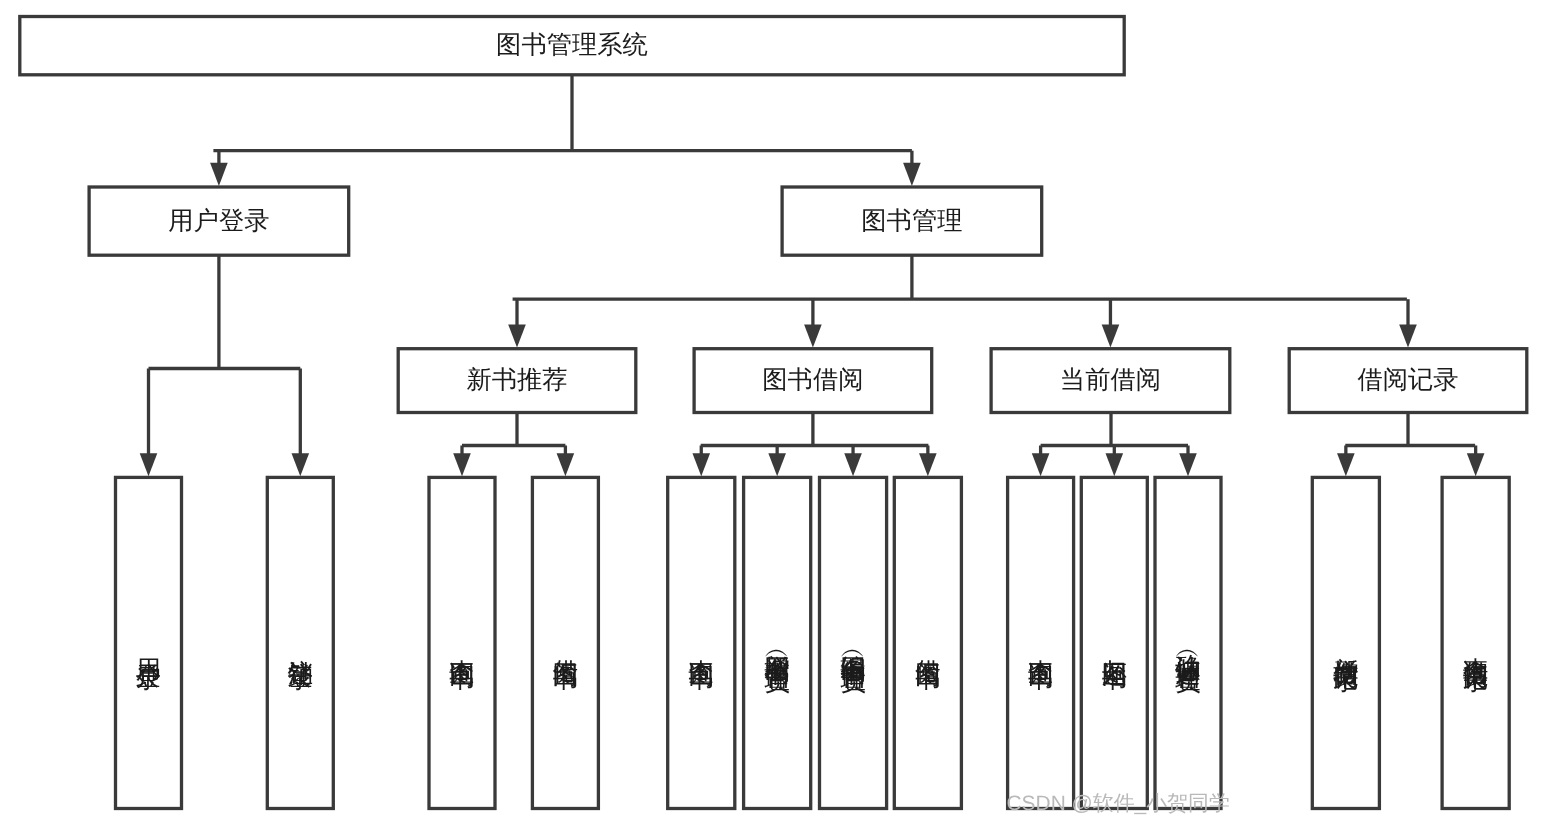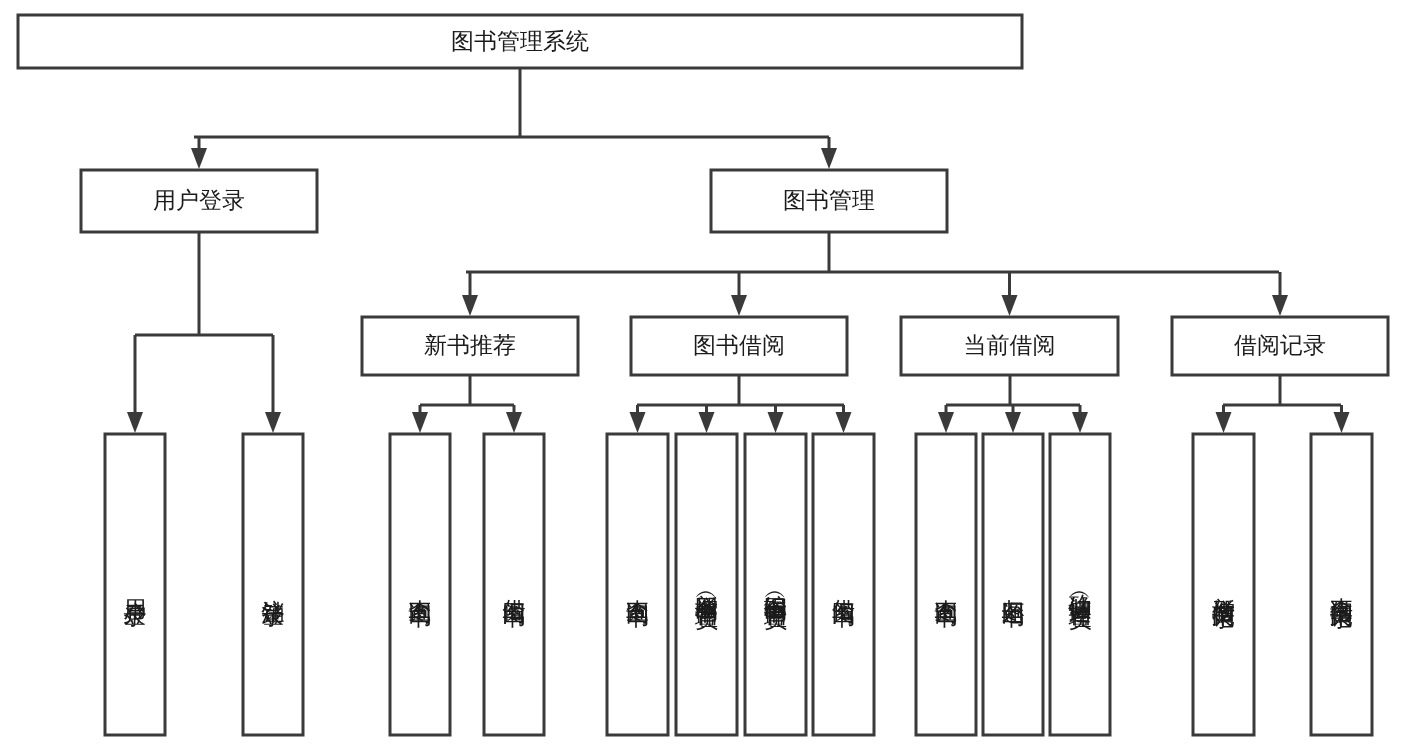--- a/index.html
+++ b/index.html
@@ -227,14 +227,15 @@
       <div class="node-label-v" style="left: 676px; top: 434px; width: 61px; height: 301px;">新增图书（管理员）</div>
       <div class="node-label-v" style="left: 745px; top: 434px; width: 61px; height: 301px;">编辑图书（管理员）</div>
       <div class="node-label-v" style="left: 813px; top: 434px; width: 61px; height: 301px;">借阅图书</div>
       <div class="node-label-v" style="left: 916px; top: 434px; width: 60px; height: 301px;">查询图书</div>
       <div class="node-label-v" style="left: 983px; top: 434px; width: 60px; height: 301px;">归还图书</div>
       <div class="node-label-v" style="left: 1050px; top: 434px; width: 60px; height: 301px;">确认归还（管理员）</div>
       <div class="node-label-v" style="left: 1193px; top: 434px; width: 61px; height: 301px;">新增借阅记录</div>
       <div class="node-label-v" style="left: 1311px; top: 434px; width: 61px; height: 301px;">查询借阅记录</div>
     </div>
 
+  <div class="watermark">CSDN @软件_小贺同学</div>
 
 </div>
 
 </body></html>

